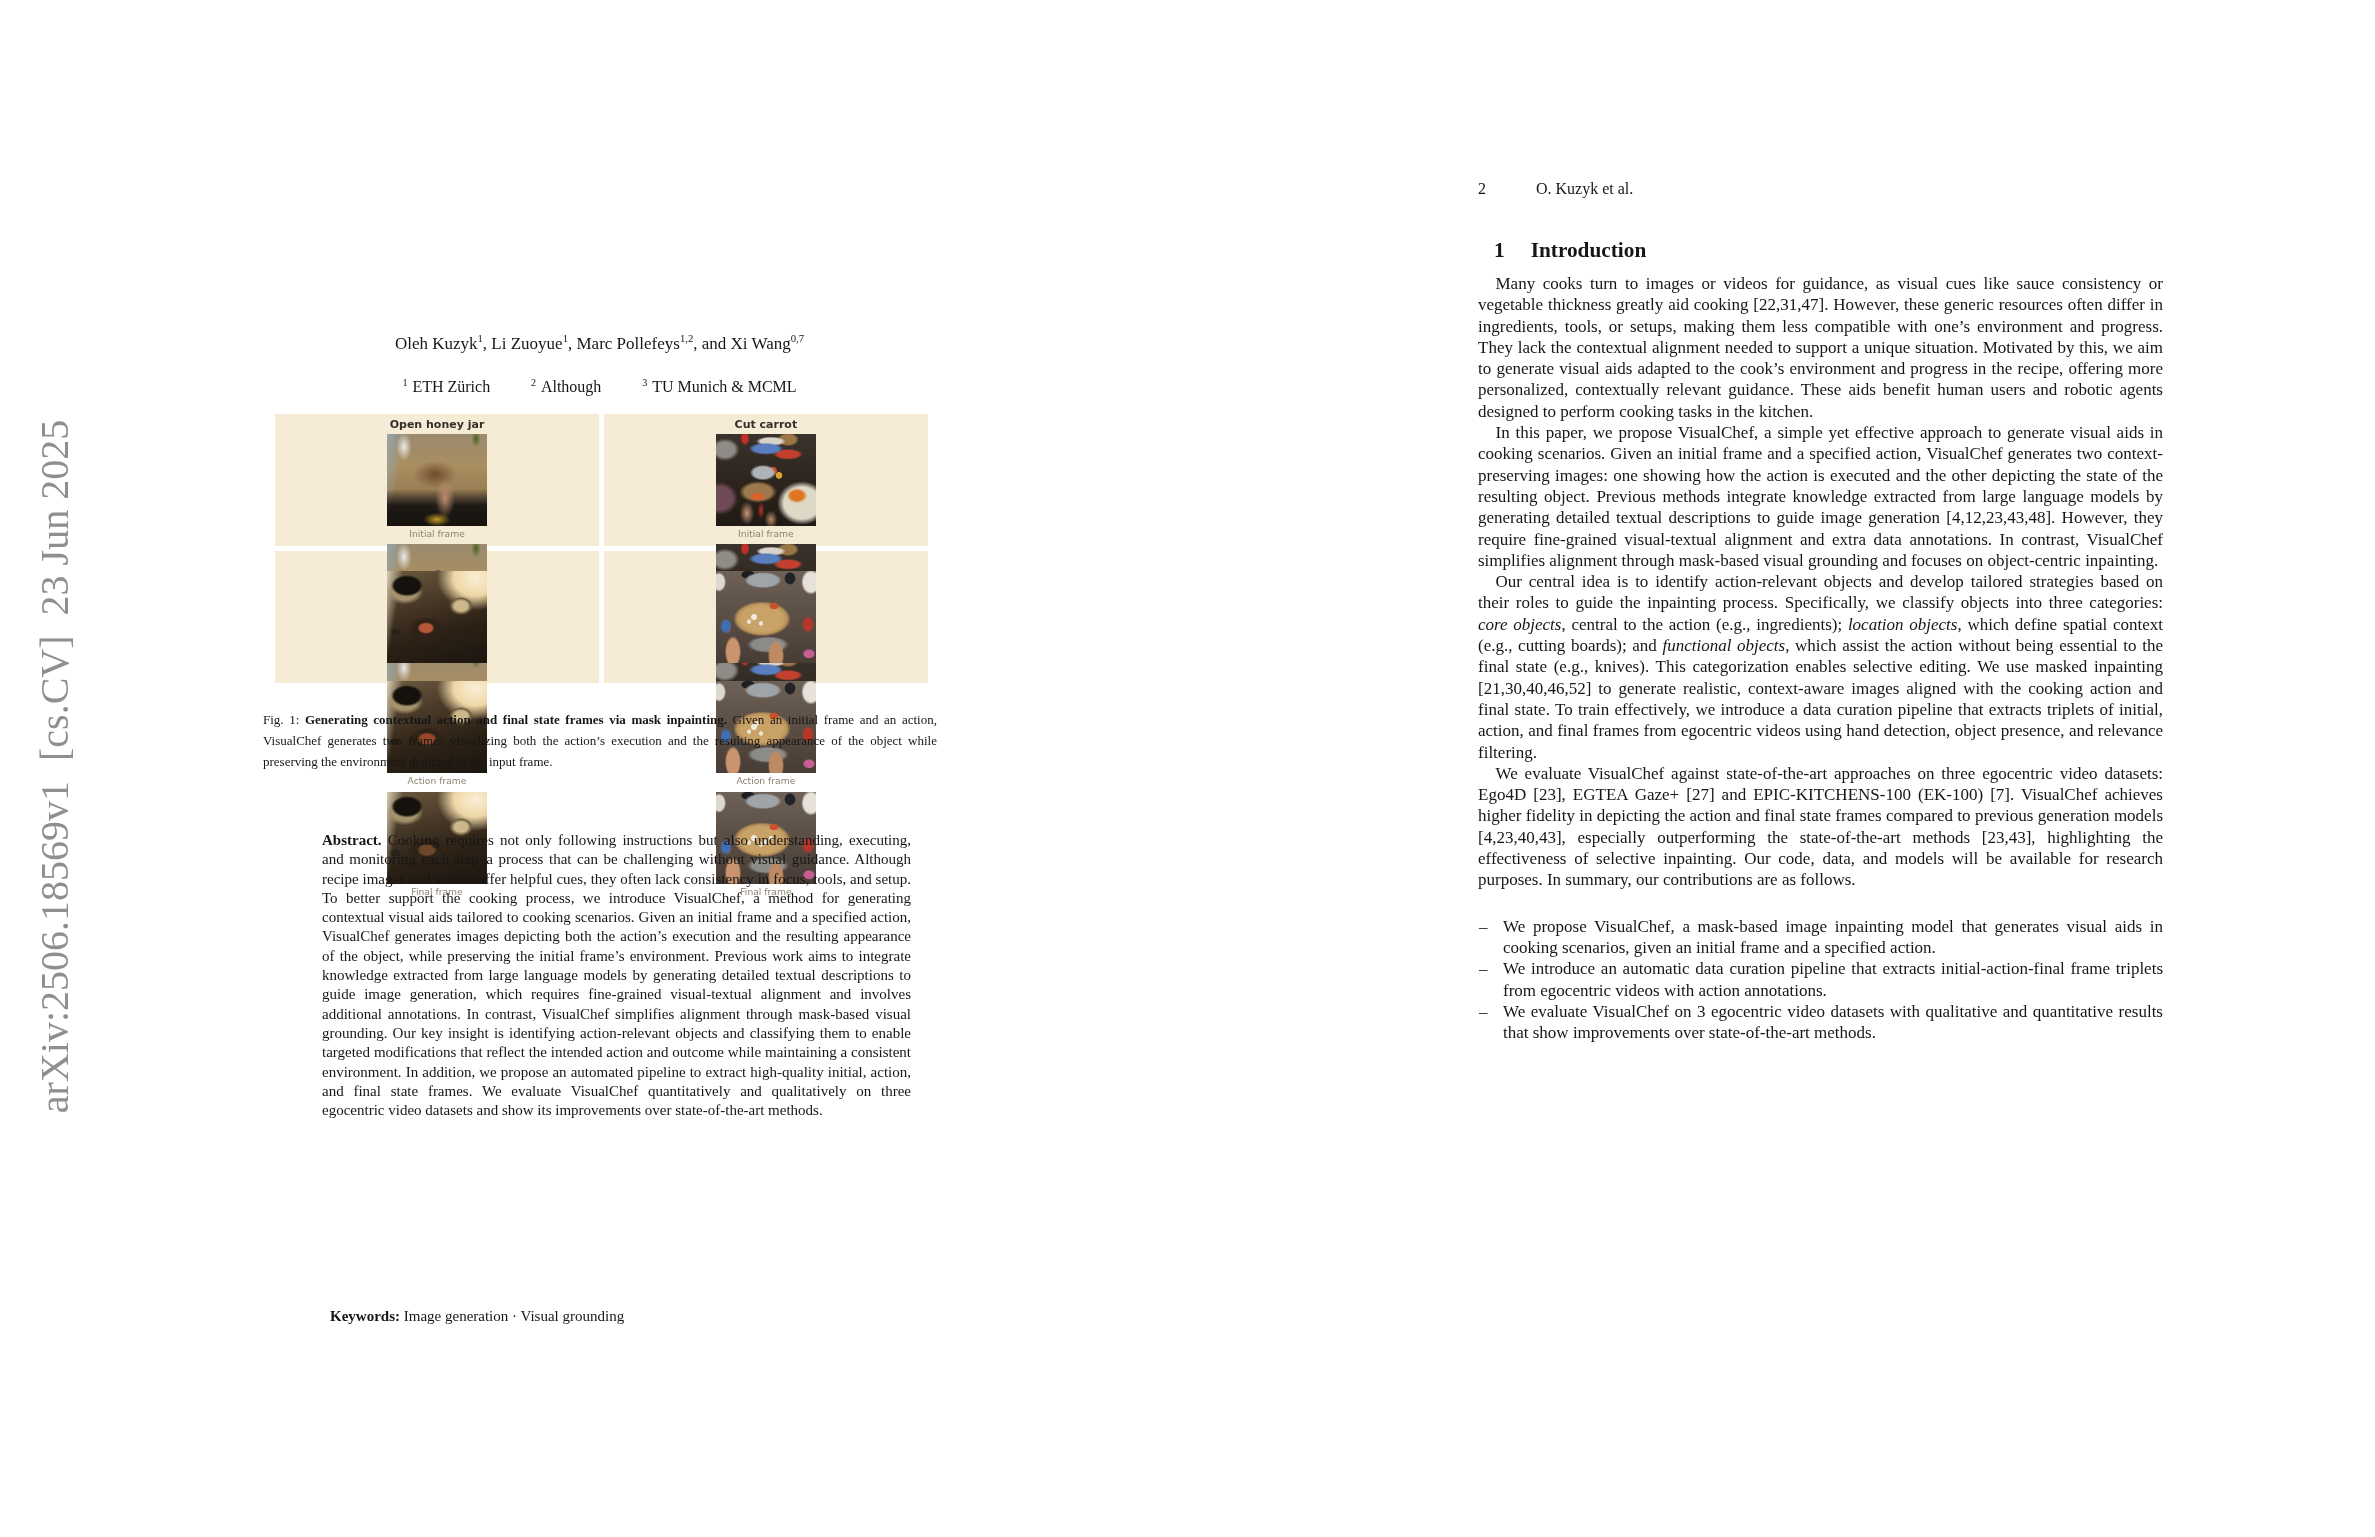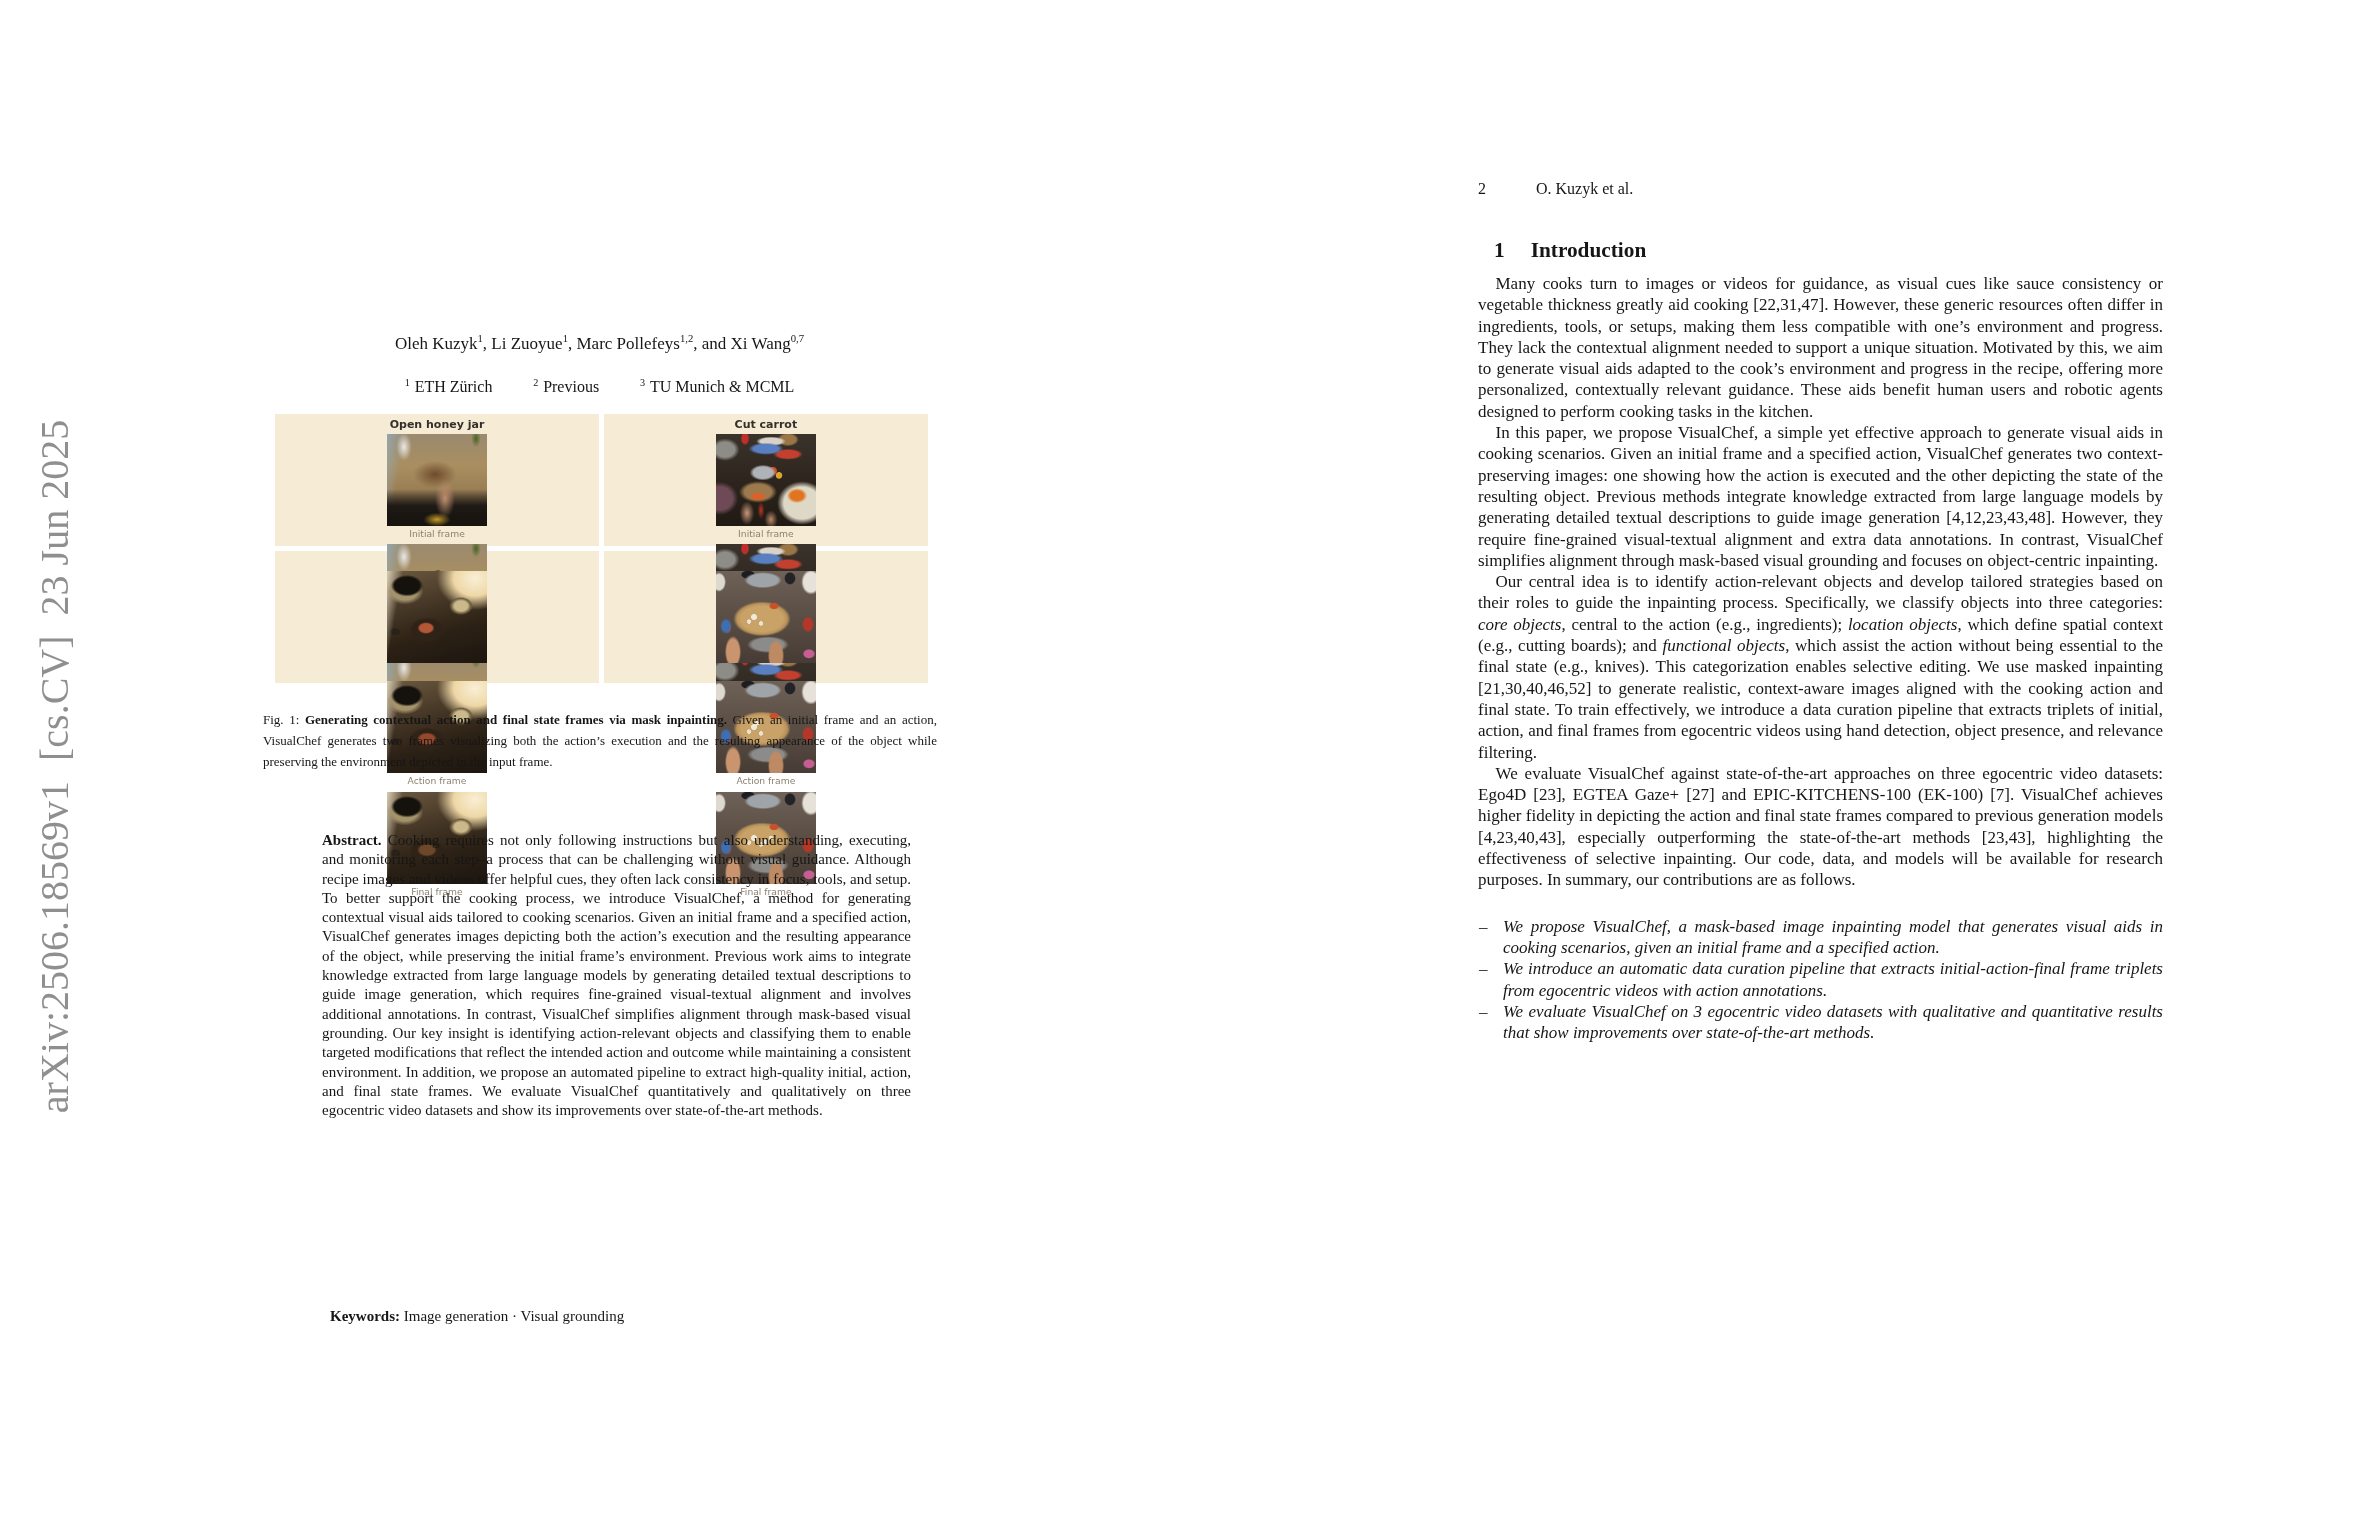--- a/index.html
+++ b/index.html
@@ -138,34 +138,34 @@
   .section-h{position:absolute;left:1478px;top:222px;width:685px;margin:16px;
              font-size:21.3px;font-weight:bold;}
   .section-h .sn{margin-right:26px;}
   .bodycol{position:absolute;left:1478px;top:273px;width:685px;
            font-size:17px;line-height:21.3px;text-align:justify;}
   .bodycol p{margin:0;text-align:justify;}
   .bodycol p.ind{text-indent:17.5px;}
   .bullets{margin-top:25px;}
   .bullet{display:flex;}
   .bullet .bm{flex:none;width:24px;padding-left:1px;}
-  .bullet p{flex:1;font-style:italic;}
+  .bullet p{flex:1;}
   em{font-style:italic;}
 </style>
 </head>
 <body>
 
 <div id="canvas">
 
   <div class="watermark">arXiv:2506.18569v1  [cs.CV]  23 Jun 2025</div>
 
 
   <p class="authors"><span><span>Oleh Kuzyk</span><sup>1</sup><span>, </span></span><span><span>Li Zuoyue</span><sup>1</sup><span>, </span></span><span><span>Marc Pollefeys</span><sup>1,2</sup><span>, and </span></span><span><span>Xi Wang</span><sup>0,7</sup></span></p>
 
-  <p class="affils"><span class="affil"><sup>1</sup><span>ETH Zürich</span></span><span class="affil"><sup>2</sup><span>Previous</span></span><span class="affil"><sup>3</sup><span>TU Munich &amp; MCML</span></span></p>
+  <p class="affils"><span class="affil"><sup>1</sup><span>ETH Zürich</span></span><span class="affil"><sup>2</sup><span>Although</span></span><span class="affil"><sup>3</sup><span>TU Munich &amp; MCML</span></span></p>
 
   <div class="figure">
 
     <div class="panel">
       <div class="panel-title">Open honey jar</div>
       <div class="phrow">
         <div class="phcol">
             <div class="ph p1f1"></div>
             <div class="phlabel">Initial frame</div>
           </div>

